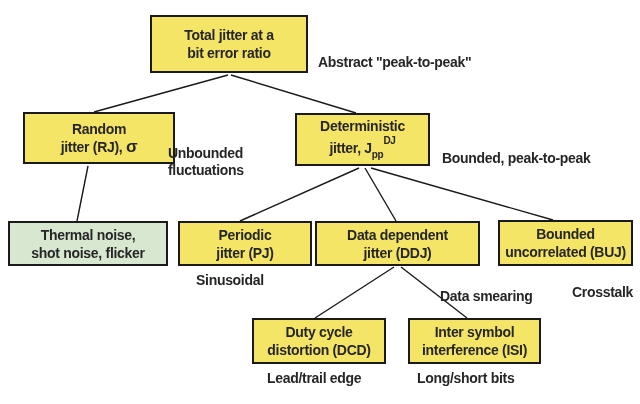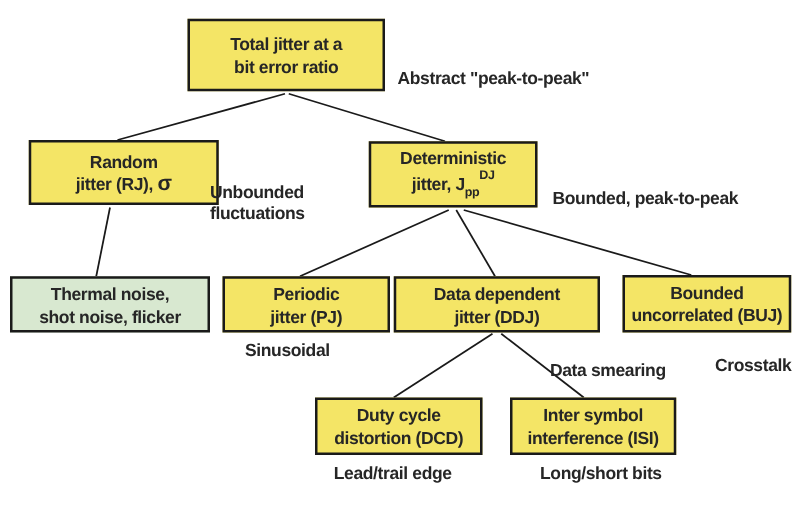--- a/index.html
+++ b/index.html
@@ -42,21 +42,21 @@
   .n-dcd     {left:252px;top:318px;width:134px;height:46px;}
   .n-isi     {left:408px;top:318px;width:133px;height:46px;}
   
   .a-abstract {left:318px;top:54px;}
   .a-unbounded{left:168px;top:145px;}
   .a-bounded  {left:442px;top:150px;}
   .a-sinusoidal{left:196px;top:272px;}
   .a-smearing {left:440px;top:288px;}
   .a-crosstalk{left:572px;top:284px;}
   .a-leadtrail{left:267px;top:370px;}
-  .a-longshort{left:432px;top:370px;}
+  .a-longshort{left:417px;top:370px;}
 </style>
 </head>
 <body>
 
 <div class="stage">
 
   <svg class="connectors" viewBox="0 0 640 404" xmlns="http://www.w3.org/2000/svg">
     <line x1="228" y1="75" x2="94" y2="112" stroke="#1a1a1a" stroke-width="1.4"></line>
     <line x1="231" y1="75" x2="356" y2="113" stroke="#1a1a1a" stroke-width="1.4"></line>
     <line x1="88" y1="166" x2="77" y2="221" stroke="#1a1a1a" stroke-width="1.4"></line>

